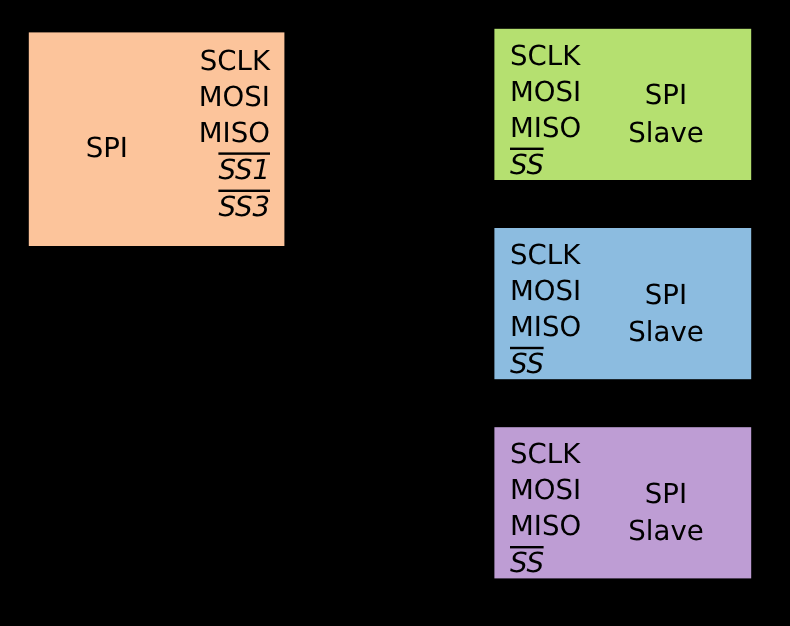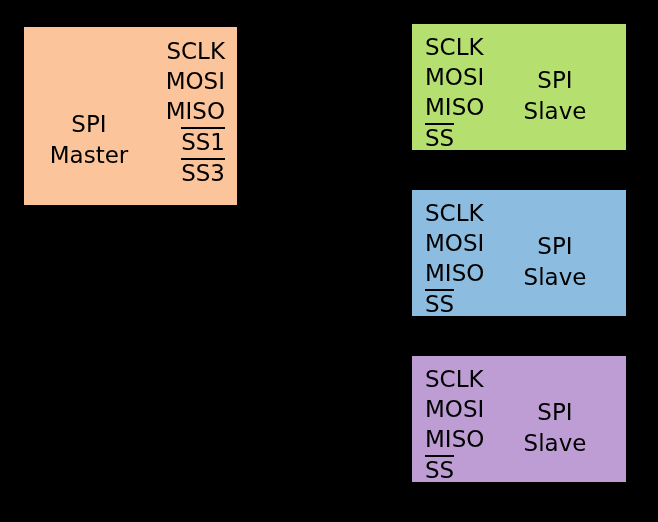--- a/index.html
+++ b/index.html
@@ -86,38 +86,39 @@
     color: #000000;
     font-size: 23px;
     line-height: 31px;
     white-space: pre-line;
   }
   
   .nbar {
     display: inline-block;
     position: relative;
     padding-top: 1px;
+    font-style: italic;
   }
   .nbar::before {
     content: "";
     position: absolute;
     left: 0;
     right: 0;
     top: 1px;
     height: 2px;
     background: #000000;
   }
 </style>
 </head>
 <body style="background: rgb(0, 0, 0);">
 
 <div id="canvas" style="background: rgb(0, 0, 0);">
 
   <div class="block" id="master-block" style="background: rgb(252, 196, 155);">
-    <div id="master-title"><span>SPI</span><br><span>Master</span></div>
+    <div id="master-title"><span>SPI</span><br></div>
 
     <div id="master-signals">
       <span class="sig">SCLK</span>
       <span class="sig">MOSI</span>
       <span class="sig">MISO</span>
       <span class="sig"><span class="nbar">SS1</span></span>
       <span class="sig"><span class="nbar">SS3</span></span>
     </div>
   </div>
 

